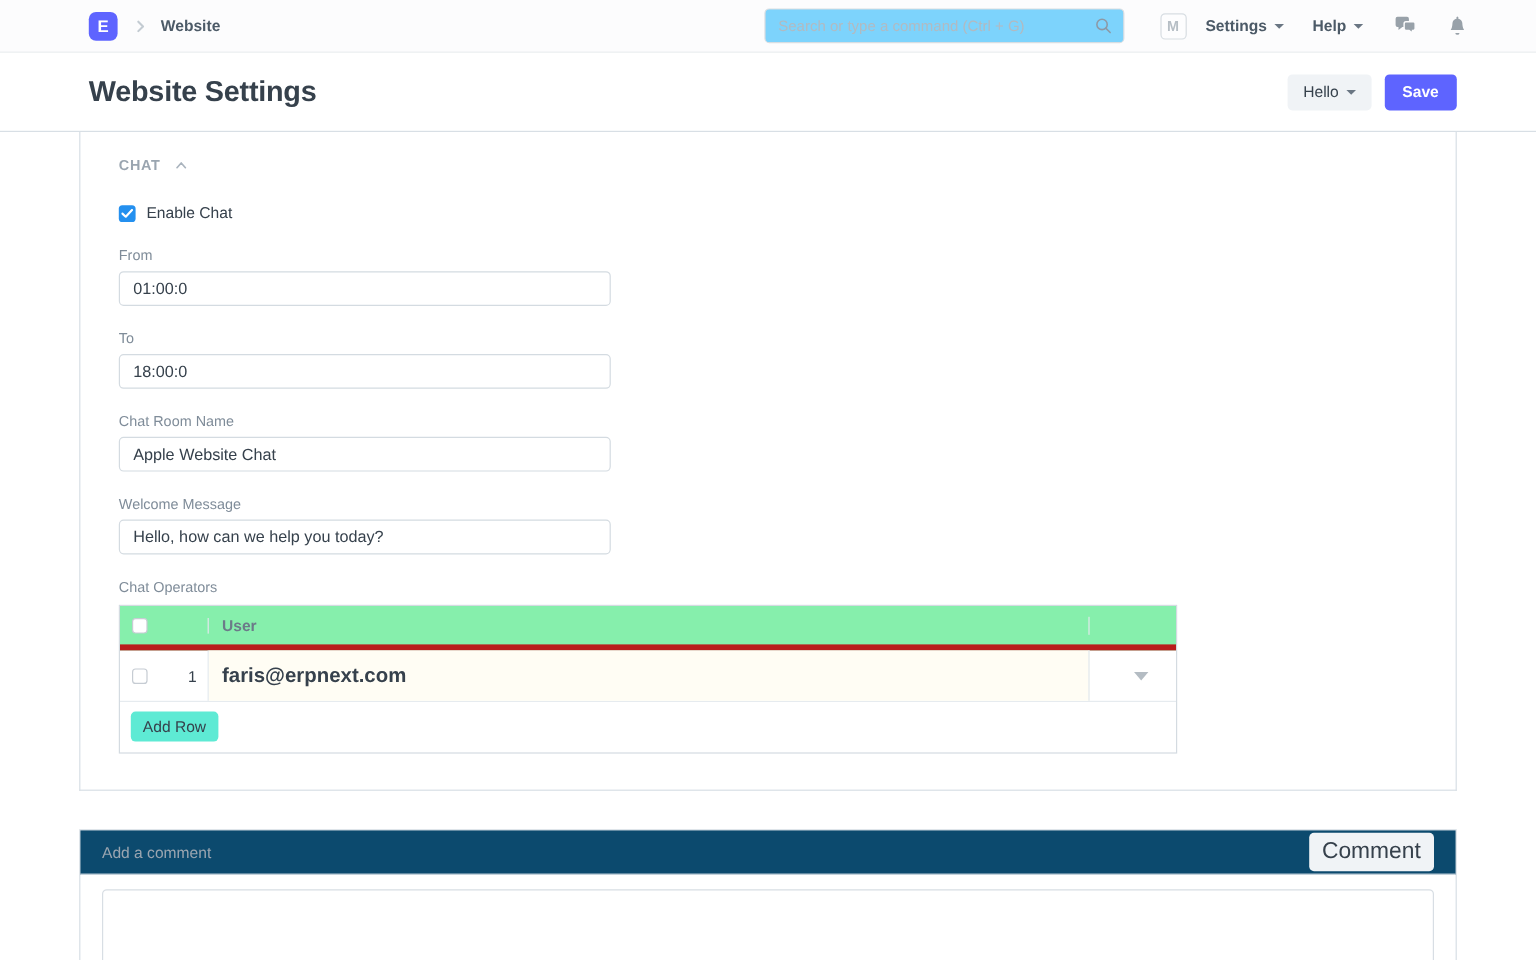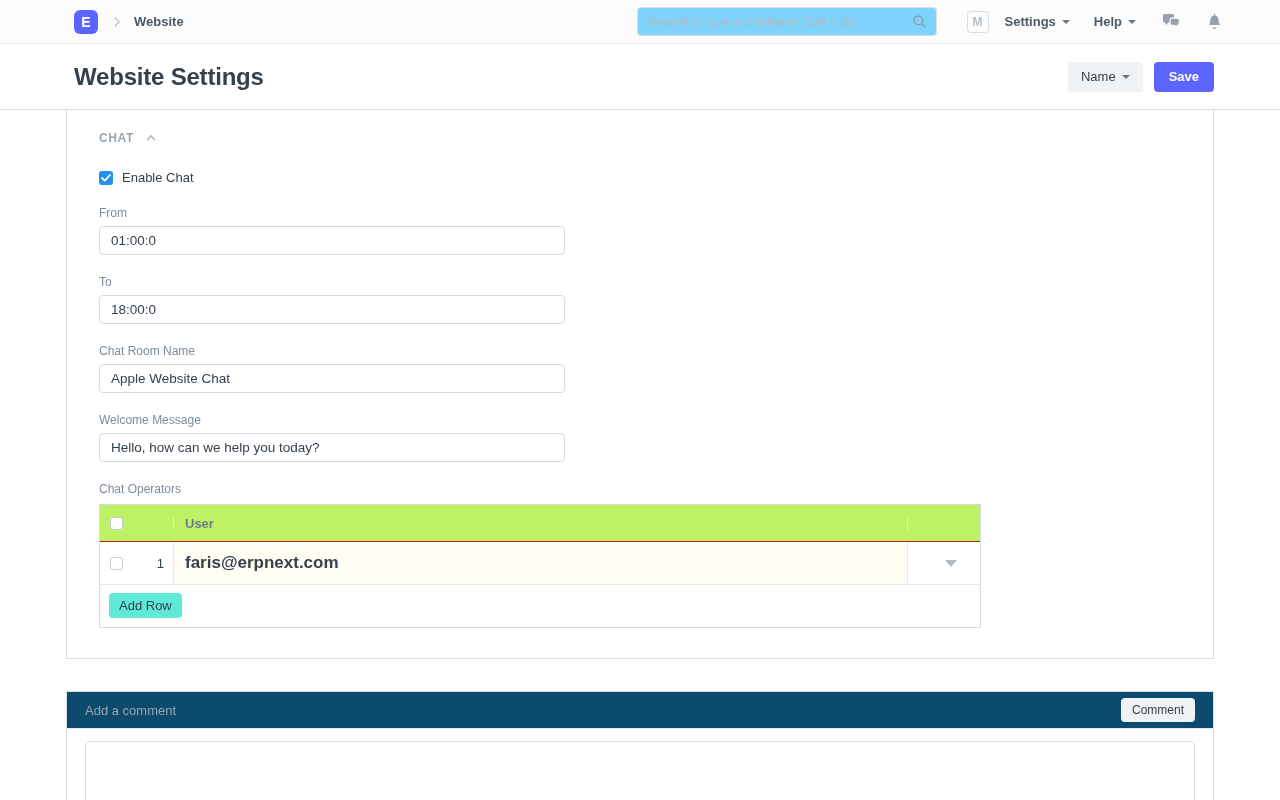--- a/index.html
+++ b/index.html
@@ -83,29 +83,29 @@
   }
   .checkbox-empty {
     width: 13px; height: 13px; border-radius: 3px; background: #fff;
     border: 1px solid #c6ccd3; flex: 0 0 auto;
   }
   .check-label { font-size: 13px; color: #36414c; }
 
   .field-group { margin-bottom: 20px; }
   .field-label { font-size: 12px; color: #7f8c99; margin-bottom: 6px; }
   .field-input {
-    width: 466px; height: 29px; border: 1px solid #d4dbe1; border-radius: 4px;
+    width: 410px; height: 29px; border: 1px solid #d4dbe1; border-radius: 4px;
     padding: 0 11px; font-size: 13.5px; color: #36414c; font-family: inherit;
     background: #fff; outline: none; display: block;
   }
 
   
   .grid-wrapper { border: 1px solid #d4dbe1; width: 882px; background: #fff; }
   .grid-header {
-    display: flex; height: 37px; background: #bef264; border-bottom: 1px solid #b91c1c;
+    display: flex; height: 37px; background: #86efac; border-bottom: 5px solid #b91c1c;
     align-items: center;
   }
   .grid-row { display: flex; height: 43px; align-items: stretch; border-bottom: 1px solid #e6ebef; }
   .gcol-1 { width: 74px; flex: 0 0 auto; display: flex; align-items: center; border-right: 1px solid #e2e8ed; padding-left: 10px; }
   .gcol-2 { width: 734px; flex: 0 0 auto; display: flex; align-items: center; border-right: 1px solid #e2e8ed; padding-left: 11px; }
   .gcol-3 { width: 72px; flex: 0 0 auto; display: flex; align-items: center; justify-content: center; }
   .grid-header .gcol-2 { font-size: 13px; font-weight: 700; color: #6c7a89; }
   .row-index { margin-left: auto; margin-right: 9px; font-size: 13px; color: #36414c; }
   .cell-modified { background: #fffdf4; }
   .cell-user { font-size: 17px; font-weight: 700; color: #36414c; cursor: pointer; }
@@ -116,21 +116,21 @@
   .grid-footer { padding: 8px 9px 9px; }
   .btn-add-row { background: #5eead4; color: #36414c; font-size: 13px; padding: 5px 10px; height: auto; }
 
   
   .comment-box { margin: 32px 66px 0; border: 1px solid #d8dfe5; background: #fff; }
   .comment-head {
     height: 37px; background: #0c4a6e; border-bottom: 1px solid #e6ebef;
     display: flex; align-items: center; padding: 0 18px;
   }
   .comment-prompt { font-size: 13px; color: #9aa5b0; }
-  .btn-comment { margin-left: auto; background: #f0f3f6; color: #36414c; font-size: 12px; padding: 5px 11px; height: auto; }
+  .btn-comment { margin-left: auto; background: #f0f3f6; color: #36414c; font-size: 19px; padding: 5px 11px; height: auto; }
   .comment-body { padding: 12px 18px 18px; }
   .comment-textarea {
     width: 100%; height: 95px; border: 1px solid #d8dee4; border-radius: 4px;
     resize: none; outline: none; font-family: inherit; font-size: 13px; padding: 8px 10px;
   }
 </style>
 </head>
 <body>
 
 <div class="navbar">
@@ -176,21 +176,21 @@
         <path fill="#98a1a9" d="M8 16.5a1.9 1.9 0 0 0 1.88-1.7H6.12A1.9 1.9 0 0 0 8 16.5zm.6-14.53a.9.9 0 1 0-1.2 0C5.2 2.42 3.6 4.2 3.6 6.3c0 .52-.1 1.83-.41 3.16-.16.66-.37 1.35-.66 1.95-.14.3-.33.63-.53.84h12c-.2-.21-.39-.54-.53-.84-.29-.6-.5-1.29-.66-1.95-.32-1.33-.41-2.64-.41-3.16 0-2.1-1.6-3.88-3.8-4.33z"></path>
       </svg>
     </span>
   </div>
 </div>
 
 <div class="page-head">
   <h1 class="page-title">Website Settings</h1>
   <div class="head-actions">
     <button class="btn btn-default">
-      <span>Name</span>
+      <span>Hello</span>
       <span class="caret"></span>
     </button>
     <button class="btn btn-primary">Save</button>
   </div>
 </div>
 
 <div class="form-card">
 
   <div class="section-head">
     <span class="section-label">CHAT</span>

